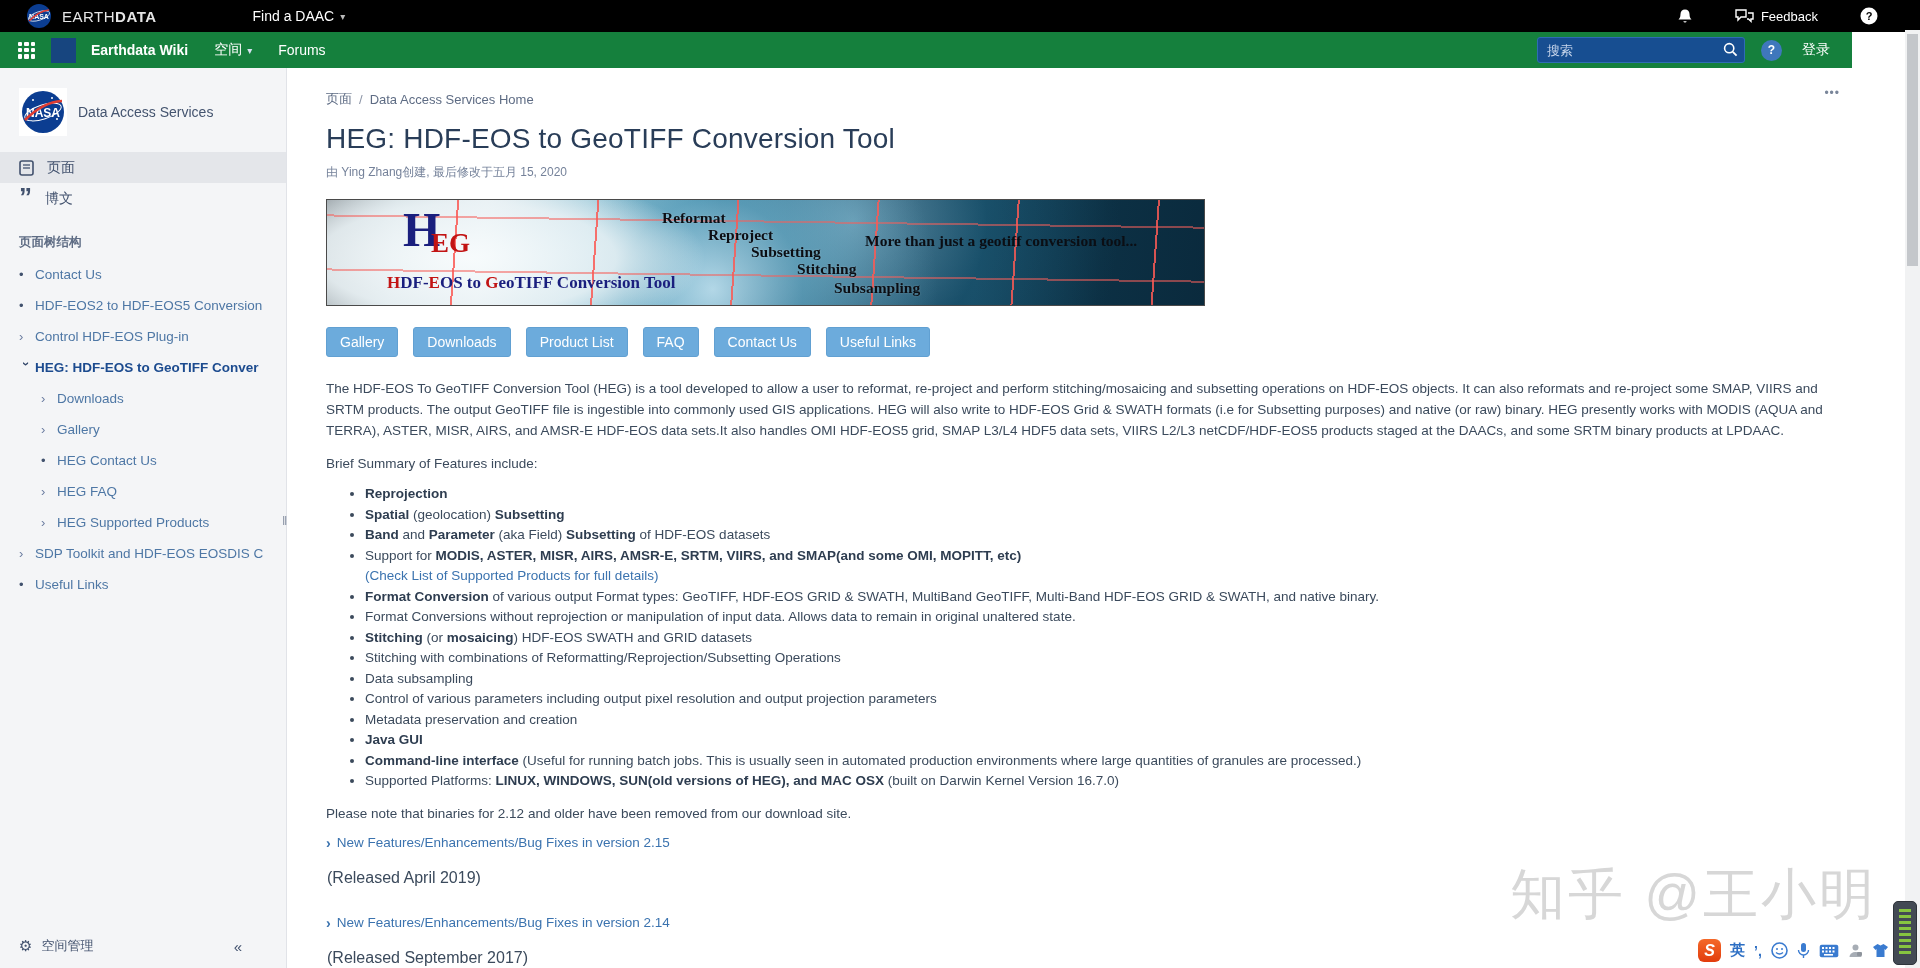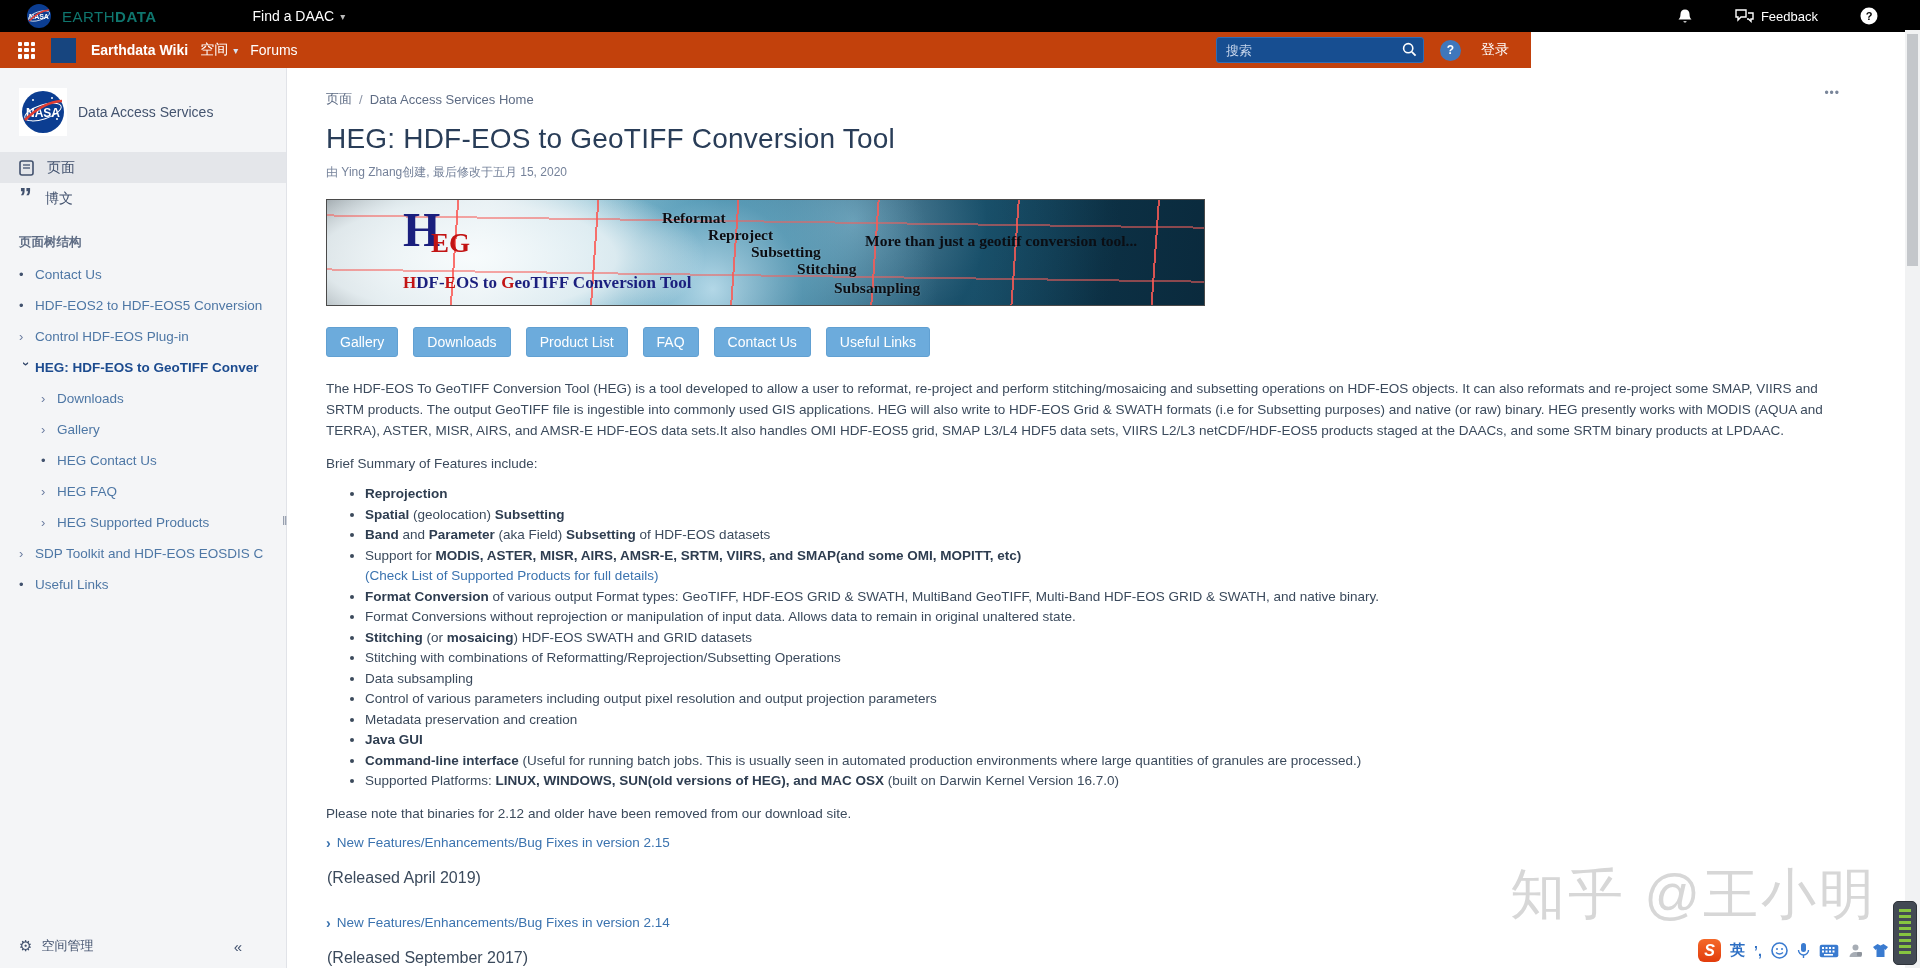--- a/index.html
+++ b/index.html
@@ -4,35 +4,35 @@
 <style>
   * { margin:0; padding:0; box-sizing:border-box; }
   html,body { background:#fff; }
   .screen { position:relative; width:1920px; height:968px; overflow:hidden; background:#fff;
             font-family:"Liberation Sans","DejaVu Sans",sans-serif; }
 
   
   .topbar { position:absolute; left:0; top:0; width:1920px; height:32px; background:#000;
             display:flex; align-items:center; padding:0 42px 0 26px; color:#fff; }
   .brand { display:flex; align-items:center; gap:10px; }
-  .brand-text { font-size:15px; letter-spacing:.5px; color:#0f766e; }
+  .brand-text { font-size:15px; letter-spacing:.5px; color:#e5e5e5; }
   .brand-text b { font-weight:bold; }
   .find-daac { margin-left:96px; font-size:14px; color:#fff; cursor:pointer; display:flex; align-items:center; gap:6px; }
   .caret { font-size:10px; color:#bbb; }
   .topbar-right { margin-left:auto; display:flex; align-items:center; gap:42px; }
   .top-icon-btn { display:flex; align-items:center; gap:7px; font-size:13px; color:#fff; cursor:pointer; }
 
   
-  .navbar { position:absolute; left:0; top:32px; width:1531px; height:36px; background:#c2410c;
+  .navbar { position:absolute; left:0; top:32px; width:1852px; height:36px; background:#15803d;
             display:flex; align-items:center; padding:0 22px 0 18px; color:#fff; }
   .grid-icon { width:17px; height:17px; display:grid; grid-template-columns:repeat(3,1fr); gap:2px; cursor:pointer; }
   .grid-icon i { background:#fff; border-radius:1px; }
   .site-square { width:25px; height:25px; background:#17457f; margin-left:16px; }
   .nav-title { font-weight:bold; font-size:14px; margin-left:15px; }
-  .nav-link { font-size:14px; margin-left:12px; cursor:pointer; display:flex; align-items:center; gap:5px; }
+  .nav-link { font-size:14px; margin-left:26px; cursor:pointer; display:flex; align-items:center; gap:5px; }
   .nav-right { margin-left:auto; display:flex; align-items:center; gap:16px; }
   .search-wrap { position:relative; }
   .search-input { width:208px; height:26px; background:#174e91; border:1px solid #2e6cb5; border-radius:3px;
                   color:#fff; font-size:13px; padding:0 28px 0 9px; outline:none; font-family:inherit; }
   .search-input::placeholder { color:#c9d7ec; }
   .search-glass { position:absolute; right:7px; top:5px; }
   .help-circle { width:21px; height:21px; border-radius:50%; background:#3f77bc; color:#fff; font-size:12px;
                  font-weight:bold; display:flex; align-items:center; justify-content:center; cursor:pointer; }
   .login { font-size:14px; color:#fff; cursor:pointer; margin-left:4px; }
 
@@ -77,21 +77,21 @@
               radial-gradient(circle at 44% 85%, rgba(210,240,252,.8) 0%, rgba(120,190,215,.5) 18%, rgba(30,90,120,0) 45%),
               radial-gradient(circle at 60% 20%, rgba(170,220,240,.55) 0%, rgba(40,110,140,.25) 25%, rgba(0,0,0,0) 50%),
               linear-gradient(96deg,#8e979c 0%,#c7d3d8 8%,#e8eef1 18%,#9ec7d6 30%,#43819f 42%,#1a5170 52%,#0e3a55 62%,#14465f 74%,#0c3044 88%,#0a2a3d 100%); }
   .banner::before { content:""; position:absolute; inset:-8px;
               background:
                 repeating-linear-gradient(94deg, transparent 0 138px, rgba(250,90,85,.85) 138px 140px),
                 repeating-linear-gradient(2deg, transparent 0 52px, rgba(245,95,90,.55) 52px 54px);
               transform:skewY(-1.2deg); }
   .heg-h { position:absolute; left:76px; top:2px; font-size:48px; font-weight:bold; color:#1a1f7e; }
   .heg-eg { position:absolute; left:104px; top:28px; font-size:27px; font-weight:bold; color:#c21414; }
-  .heg-caption { position:absolute; left:76px; top:73px; font-size:17px; font-weight:bold; }
+  .heg-caption { position:absolute; left:60px; top:73px; font-size:17px; font-weight:bold; }
   .heg-caption .r { color:#c21414; } .heg-caption .n { color:#1a1f7e; }
   .bword { position:absolute; font-size:15.5px; font-weight:bold; color:#0b0e14; text-shadow:0 0 2px rgba(255,255,255,.25); }
   .w0{left:335px;top:9px;} .w1{left:381px;top:26px;} .w2{left:424px;top:43px;} .w3{left:470px;top:60px;} .w4{left:507px;top:79px;}
   .tagline { position:absolute; left:538px; top:32px; font-size:15.5px; font-weight:bold; color:#0b0e14; }
 
   
   .btn-row { margin-top:21px; display:flex; gap:15px; }
   .pill { background:#6cabdc; border:1px solid #61a0d2; color:#fff; font-size:14px; font-family:inherit;
           padding:6px 13px; border-radius:3px; cursor:pointer; }
 

